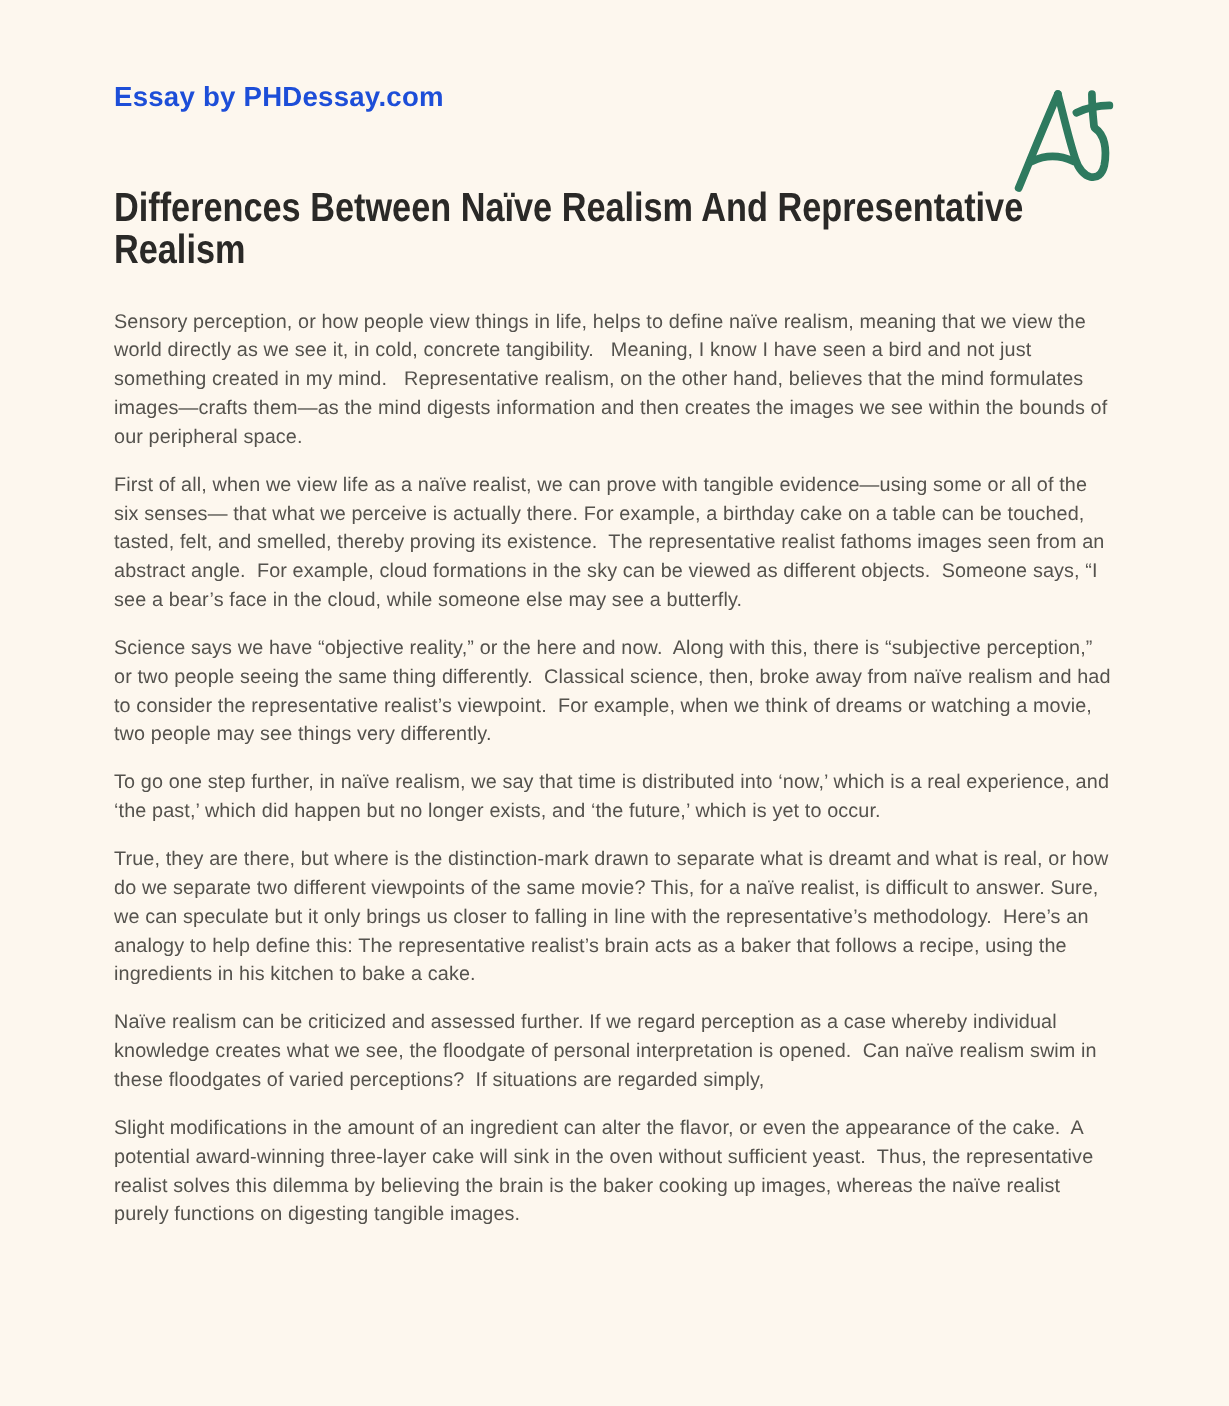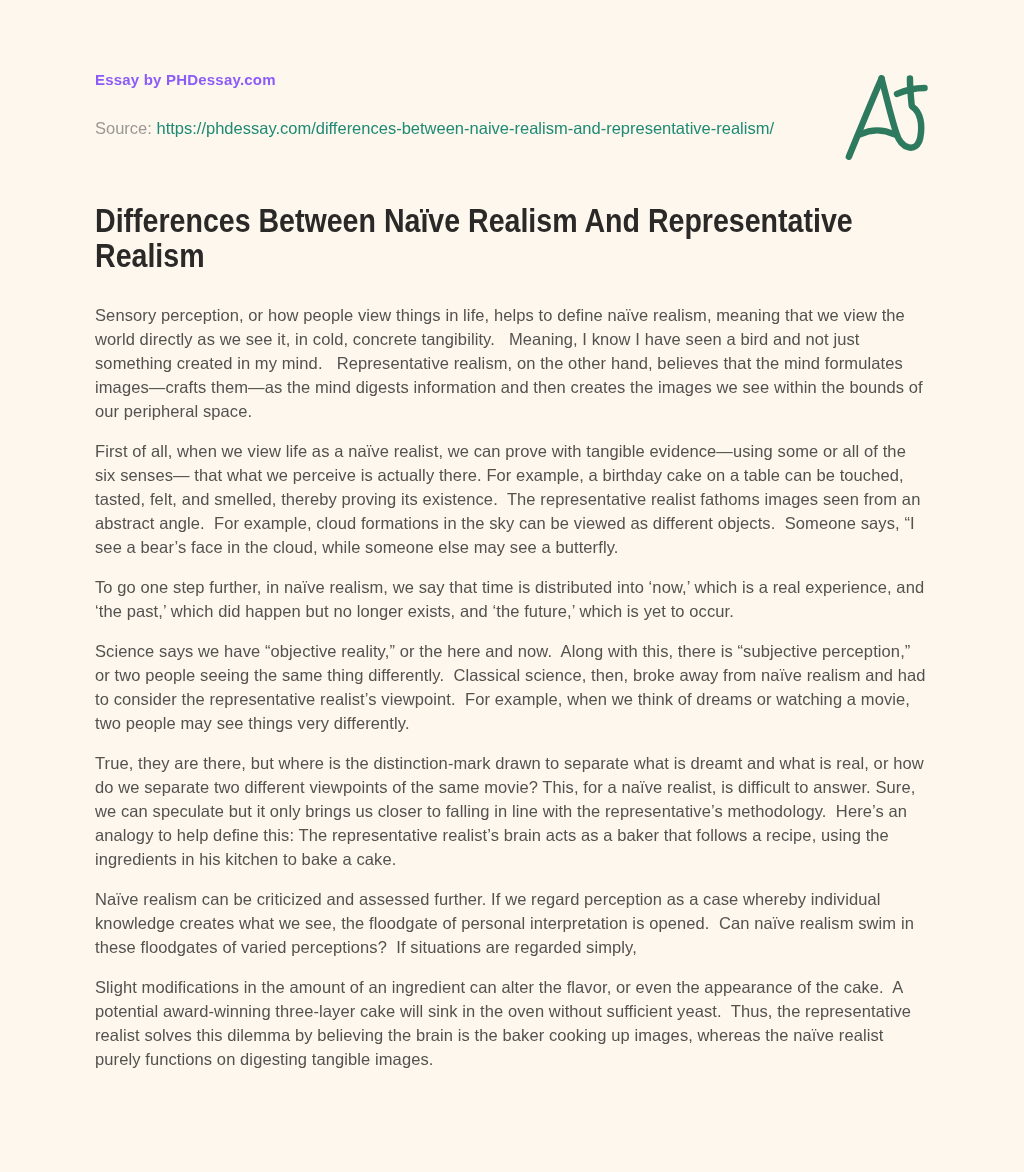--- a/index.html
+++ b/index.html
@@ -14,25 +14,25 @@
     font-family: "Liberation Sans", sans-serif;
   }
   .page {
     position: relative;
     width: 1024px;
     height: 1172px;
     padding: 66px 96px 0 95px;
     box-sizing: border-box;
   }
   .byline {
-    margin: 0 0 21px 0;
-    font-size: 15px;
+    margin: 0 0 6px 0;
+    font-size: 23px;
     line-height: 28px;
     font-weight: 700;
-    color: #8b5cf6;
+    color: #1d4ed8;
     letter-spacing: 0.2px;
   }
   .source {
     margin: 0;
     max-width: 690px;
     font-size: 16.5px;
     line-height: 26px;
     color: #9B9892;
     overflow-wrap: break-word;
   }
@@ -69,41 +69,40 @@
   }
 </style>
 </head>
 <body>
 
 <div class="page">
 
   <div>
     <h1 class="byline">Essay by PHDessay.com</h1>
 
-    <p class="source"><span>Source:</span> <a>https://phdessay.com/differences-between-naive-realism-and-representative-realism/</a></p>
 
     <svg class="logo" viewBox="0 0 100 110" fill="none" xmlns="http://www.w3.org/2000/svg">
       <g stroke="#2E7A5F" stroke-width="7.5" stroke-linecap="round" fill="none">
         <path d="M8 100 C 22 66, 34 36, 46 9"></path>
         <path d="M46 9 C 52 32, 57 54, 63 72 C 69 92, 87 96, 91 78 C 94 62, 91 48, 82 42"></path>
         <path d="M21 74 C 36 67, 50 69, 61 74"></path>
         <path d="M79 9 C 79 20, 80 30, 81 40"></path>
         <path d="M64 27 C 75 22, 87 20, 96 20"></path>
       </g>
     </svg>
   </div>
 
   <div class="essay">
     <h2 class="title">
         <span>Differences Between Naïve Realism And Representative</span>
         <span>Realism</span>
       </h2>
 
     <p>Sensory perception, or how people view things in life, helps to define naïve realism, meaning that we view the world directly as we see it, in cold, concrete tangibility.   Meaning, I know I have seen a bird and not just something created in my mind.   Representative realism, on the other hand, believes that the mind formulates images—crafts them—as the mind digests information and then creates the images we see within the bounds of our peripheral space.</p>
     <p>First of all, when we view life as a naïve realist, we can prove with tangible evidence—using some or all of the six senses— that what we perceive is actually there. For example, a birthday cake on a table can be touched, tasted, felt, and smelled, thereby proving its existence.  The representative realist fathoms images seen from an abstract angle.  For example, cloud formations in the sky can be viewed as different objects.  Someone says, “I see a bear’s face in the cloud, while someone else may see a butterfly.</p>
+    <p>Science says we have “objective reality,” or the here and now.  Along with this, there is “subjective perception,” or two people seeing the same thing differently.  Classical science, then, broke away from naïve realism and had to consider the representative realist’s viewpoint.  For example, when we think of dreams or watching a movie, two people may see things very differently.</p>
     <p>To go one step further, in naïve realism, we say that time is distributed into ‘now,’ which is a real experience, and ‘the past,’ which did happen but no longer exists, and ‘the future,’ which is yet to occur.</p>
-    <p>Science says we have “objective reality,” or the here and now.  Along with this, there is “subjective perception,” or two people seeing the same thing differently.  Classical science, then, broke away from naïve realism and had to consider the representative realist’s viewpoint.  For example, when we think of dreams or watching a movie, two people may see things very differently.</p>
     <p>True, they are there, but where is the distinction-mark drawn to separate what is dreamt and what is real, or how do we separate two different viewpoints of the same movie? This, for a naïve realist, is difficult to answer. Sure, we can speculate but it only brings us closer to falling in line with the representative’s methodology.  Here’s an analogy to help define this: The representative realist’s brain acts as a baker that follows a recipe, using the ingredients in his kitchen to bake a cake.</p>
     <p>Naïve realism can be criticized and assessed further. If we regard perception as a case whereby individual knowledge creates what we see, the floodgate of personal interpretation is opened.  Can naïve realism swim in these floodgates of varied perceptions?  If situations are regarded simply,</p>
     <p>Slight modifications in the amount of an ingredient can alter the flavor, or even the appearance of the cake.  A potential award-winning three-layer cake will sink in the oven without sufficient yeast.  Thus, the representative realist solves this dilemma by believing the brain is the baker cooking up images, whereas the naïve realist purely functions on digesting tangible images.</p>
   </div>
 
 </div>
 
 </body></html>

